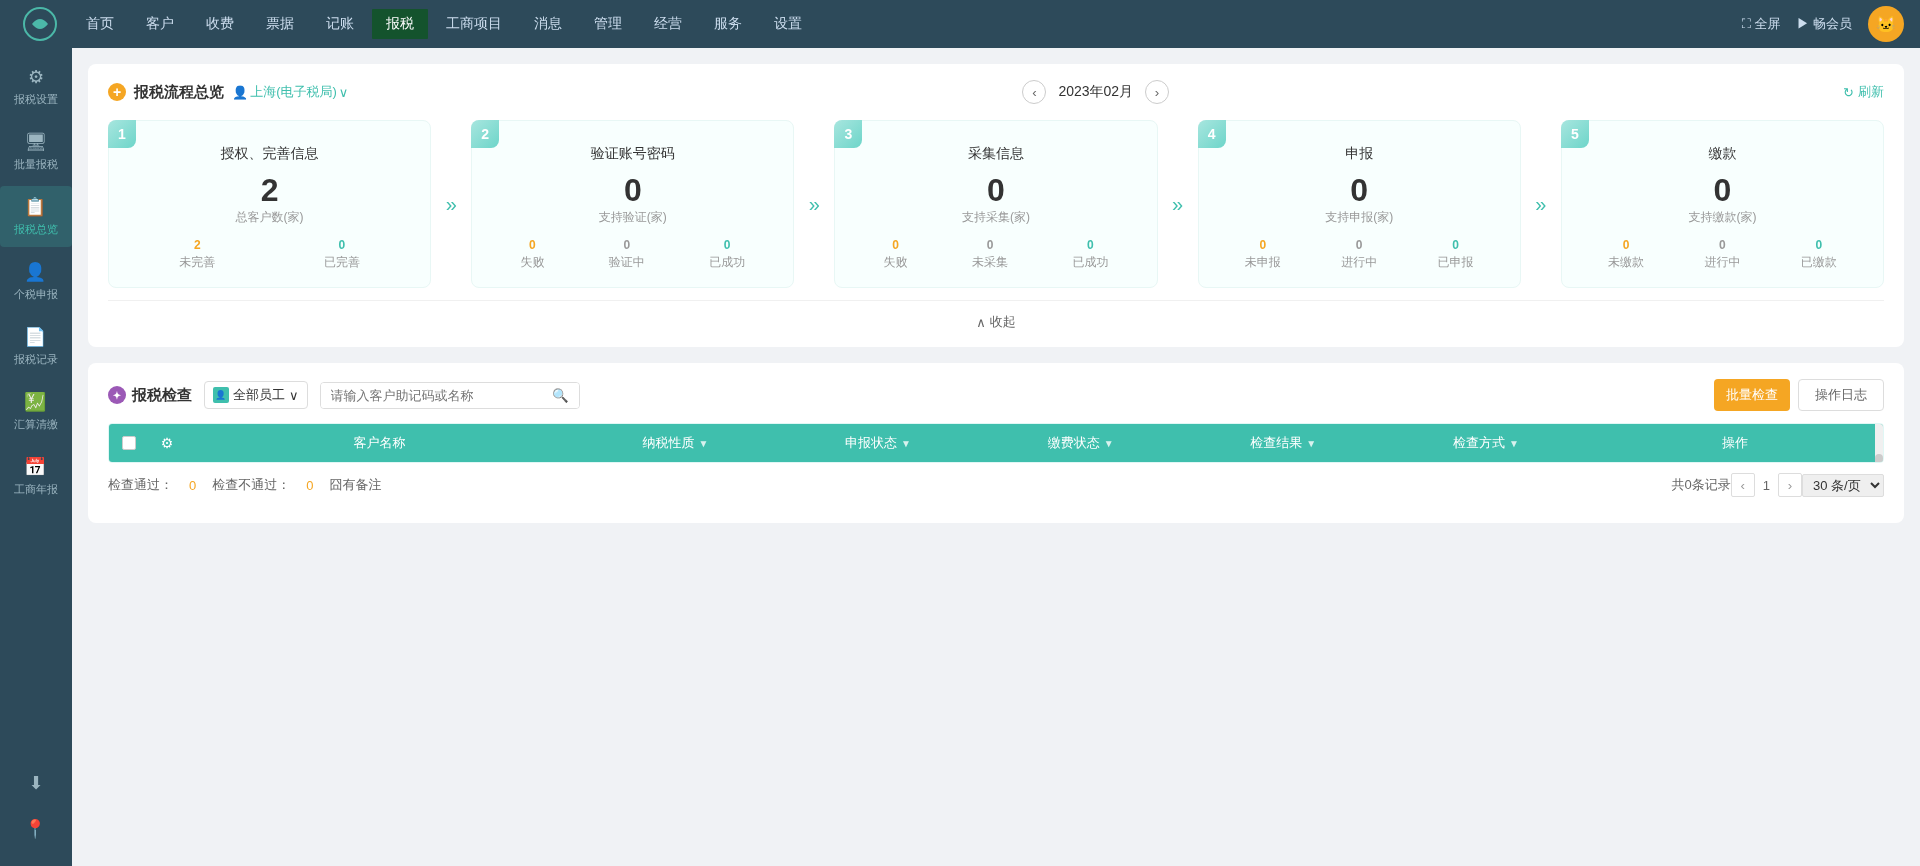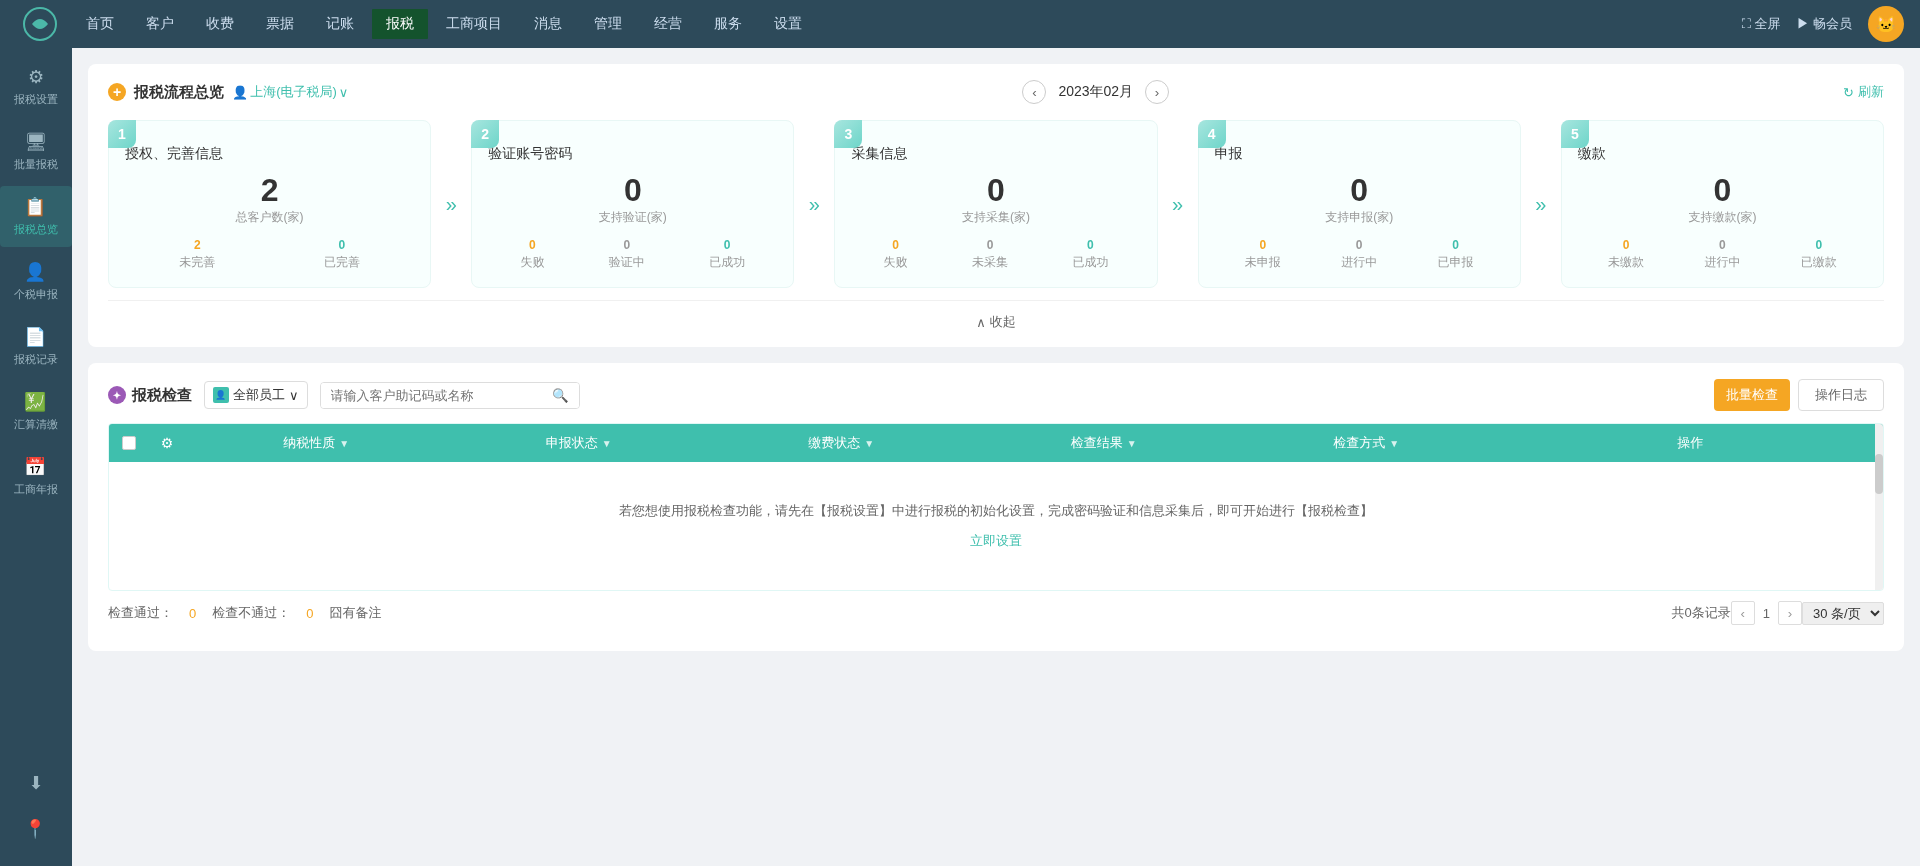--- a/index.html
+++ b/index.html
@@ -187,20 +187,21 @@
       left: -1px;
       width: 28px; height: 28px;
       background: linear-gradient(135deg, #a8e6df, #6dd5c9);
       border-radius: 8px 0 8px 0;
       display: flex; align-items: center; justify-content: center;
       color: #fff;
       font-size: 14px;
       font-weight: bold;
     }
     .step-title {
+      text-align: center;
       font-size: 14px;
       color: #333;
       margin-bottom: 8px;
       padding-top: 8px;
     }
     .step-count {
       text-align: center;
       font-size: 32px;
       font-weight: bold;
       color: #333;
@@ -680,20 +681,21 @@
     </div>
 
     <div class="table-wrap">
       <div class="table-header">
         <div class="th-check">
           <div class="checkbox-box"></div>
         </div>
         <div class="th-gear">
           <span class="gear-icon">⚙</span>
         </div>
+        <div class="th-cell name">客户名称</div>
         <div class="th-cell">
           <span>纳税性质</span>
           <span class="filter-icon">▼</span>
         </div>
         <div class="th-cell">
           <span>申报状态</span>
           <span class="filter-icon">▼</span>
         </div>
         <div class="th-cell">
           <span>缴费状态</span>
@@ -703,24 +705,20 @@
           <span>检查结果</span>
           <span class="filter-icon">▼</span>
         </div>
         <div class="th-cell">
           <span>检查方式</span>
           <span class="filter-icon">▼</span>
         </div>
         <div class="th-cell ops">操作</div>
       </div>
 
-      <div class="table-body">
-        <span>若您想使用报税检查功能，请先在【报税设置】中进行报税的初始化设置，完成密码验证和信息采集后，即可开始进行【报税检查】</span>
-        <span class="setup-link">立即设置</span>
-      </div>
       <div class="scrollbar-area">
         <div class="scrollbar-thumb"></div>
       </div>
     </div>
 
     <div class="table-footer">
       <span>检查通过：</span>
       <span class="link-orange">0</span>
       <span>检查不通过：</span>
       <span class="link-orange">0</span>

